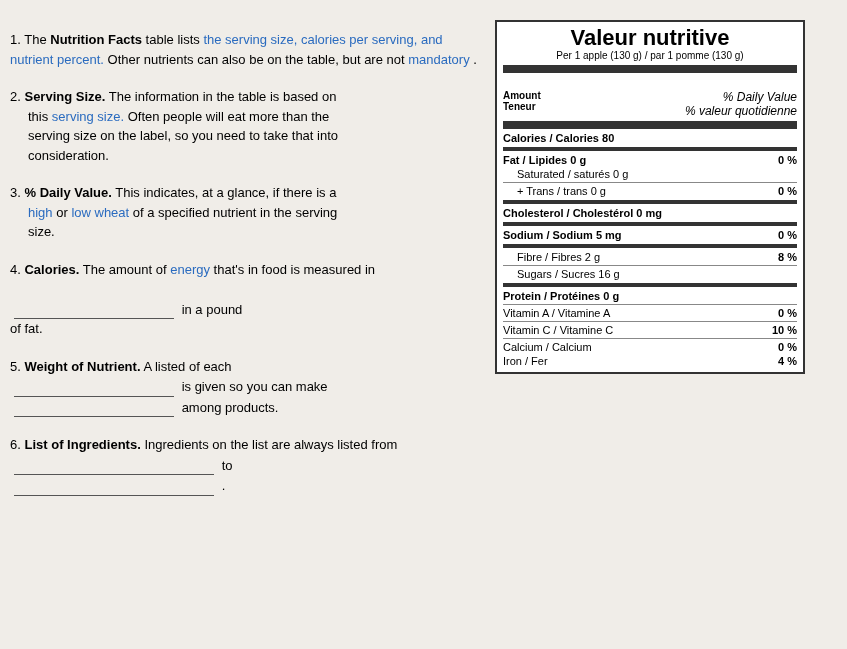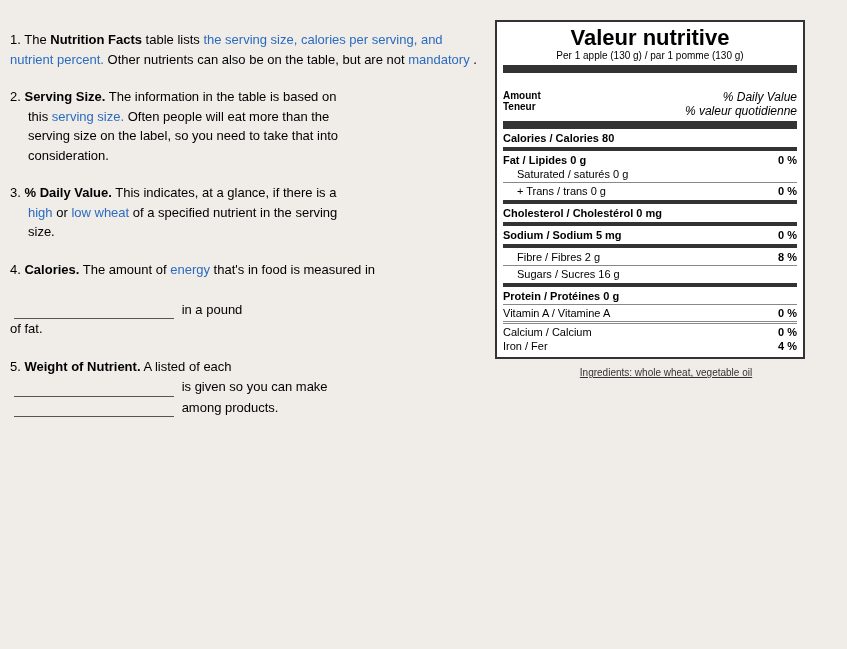--- a/index.html
+++ b/index.html
@@ -164,20 +164,29 @@
     <div class="item">
       <span>5. </span>
       <span class="bold">Weight of Nutrient.</span>
       <span> A listed of each</span><br>
       <span class="blank-line">&nbsp;</span>
       <span> is given so you can make </span>
       <span class="blank-line">&nbsp;</span>
       <span> among products.</span>
     </div>
 
+    <div class="item">
+      <span>6. </span>
+      <span class="bold">List of Ingredients.</span>
+      <span> Ingredients on the list are always listed from </span>
+      <span class="blank-line-long">&nbsp;</span>
+      <span> to</span><br>
+      <span class="blank-line-long">&nbsp;</span>
+      <span>.</span>
+    </div>
 
   </div>
 
   <div class="right-column">
     <div class="nutrition-label">
 
       <div class="nutrition-title">Valeur nutritive</div>
       <div class="nutrition-subtitle">Per 1 apple (130 g) / par 1 pomme (130 g)</div>
 
       <div class="header-row">
@@ -230,29 +239,32 @@
           <div class="medium-line"></div>
           <div class="nutrient-row">
             <span class="nutrient-bold">Protein / Protéines 0 g</span>
           </div>
           <div class="thin-line"></div>
           <div class="nutrient-row">
             <span class="nutrient-name">Vitamin A / Vitamine A</span>
             <span class="nutrient-pct">0 %</span>
           </div>
           <div class="thin-line"></div>
+          <div class="nutrient-row">
+            <span class="nutrient-name">Vitamin C / Vitamine C</span>
+            <span class="nutrient-pct">10 %</span>
+          </div>
           <div class="thin-line"></div>
           <div class="nutrient-row">
             <span class="nutrient-name">Calcium / Calcium</span>
             <span class="nutrient-pct">0 %</span>
           </div>
           <div class="nutrient-row">
             <span class="nutrient-name">Iron / Fer</span>
             <span class="nutrient-pct">4 %</span>
           </div>
         </div>
 
     </div>
 
-    <div class="bottom-text">Ingredients: whole wheat, vegetable oil</div>
   </div>
 
 </div>
 
 </body></html>

